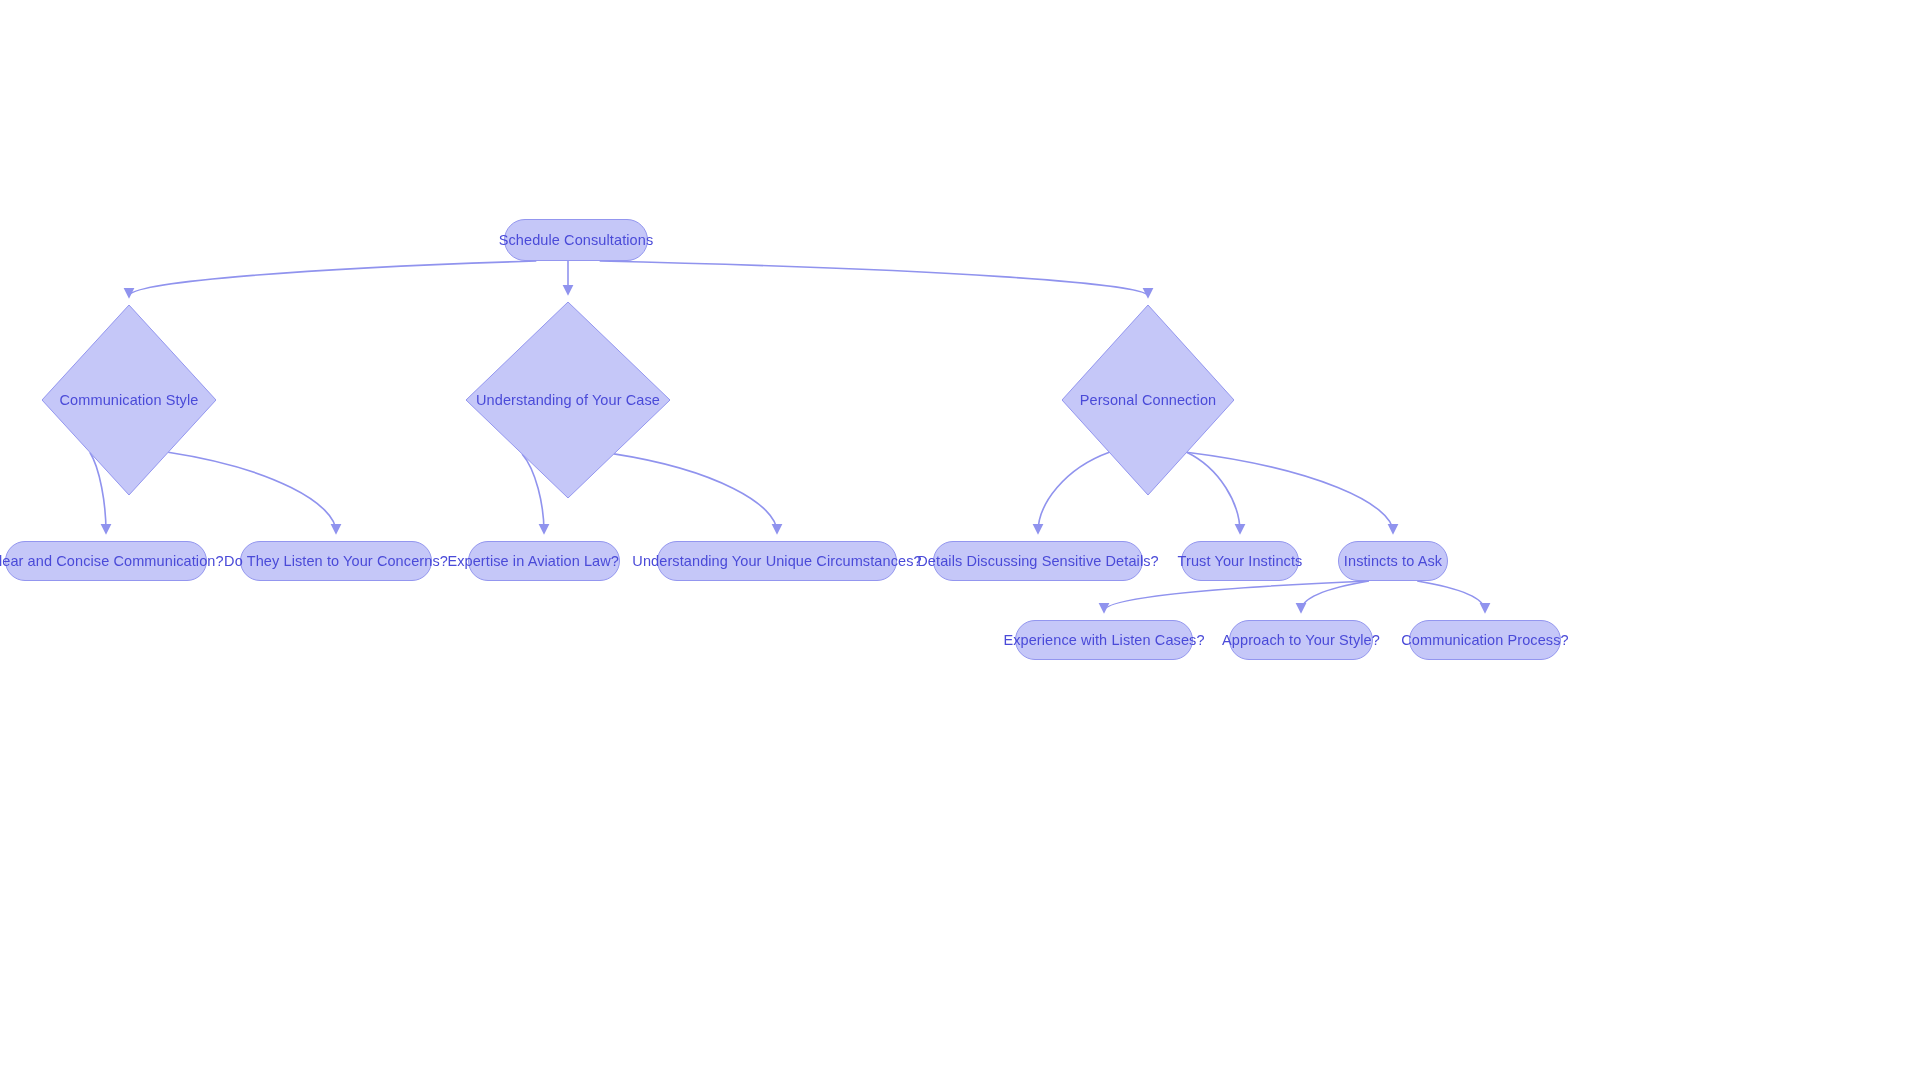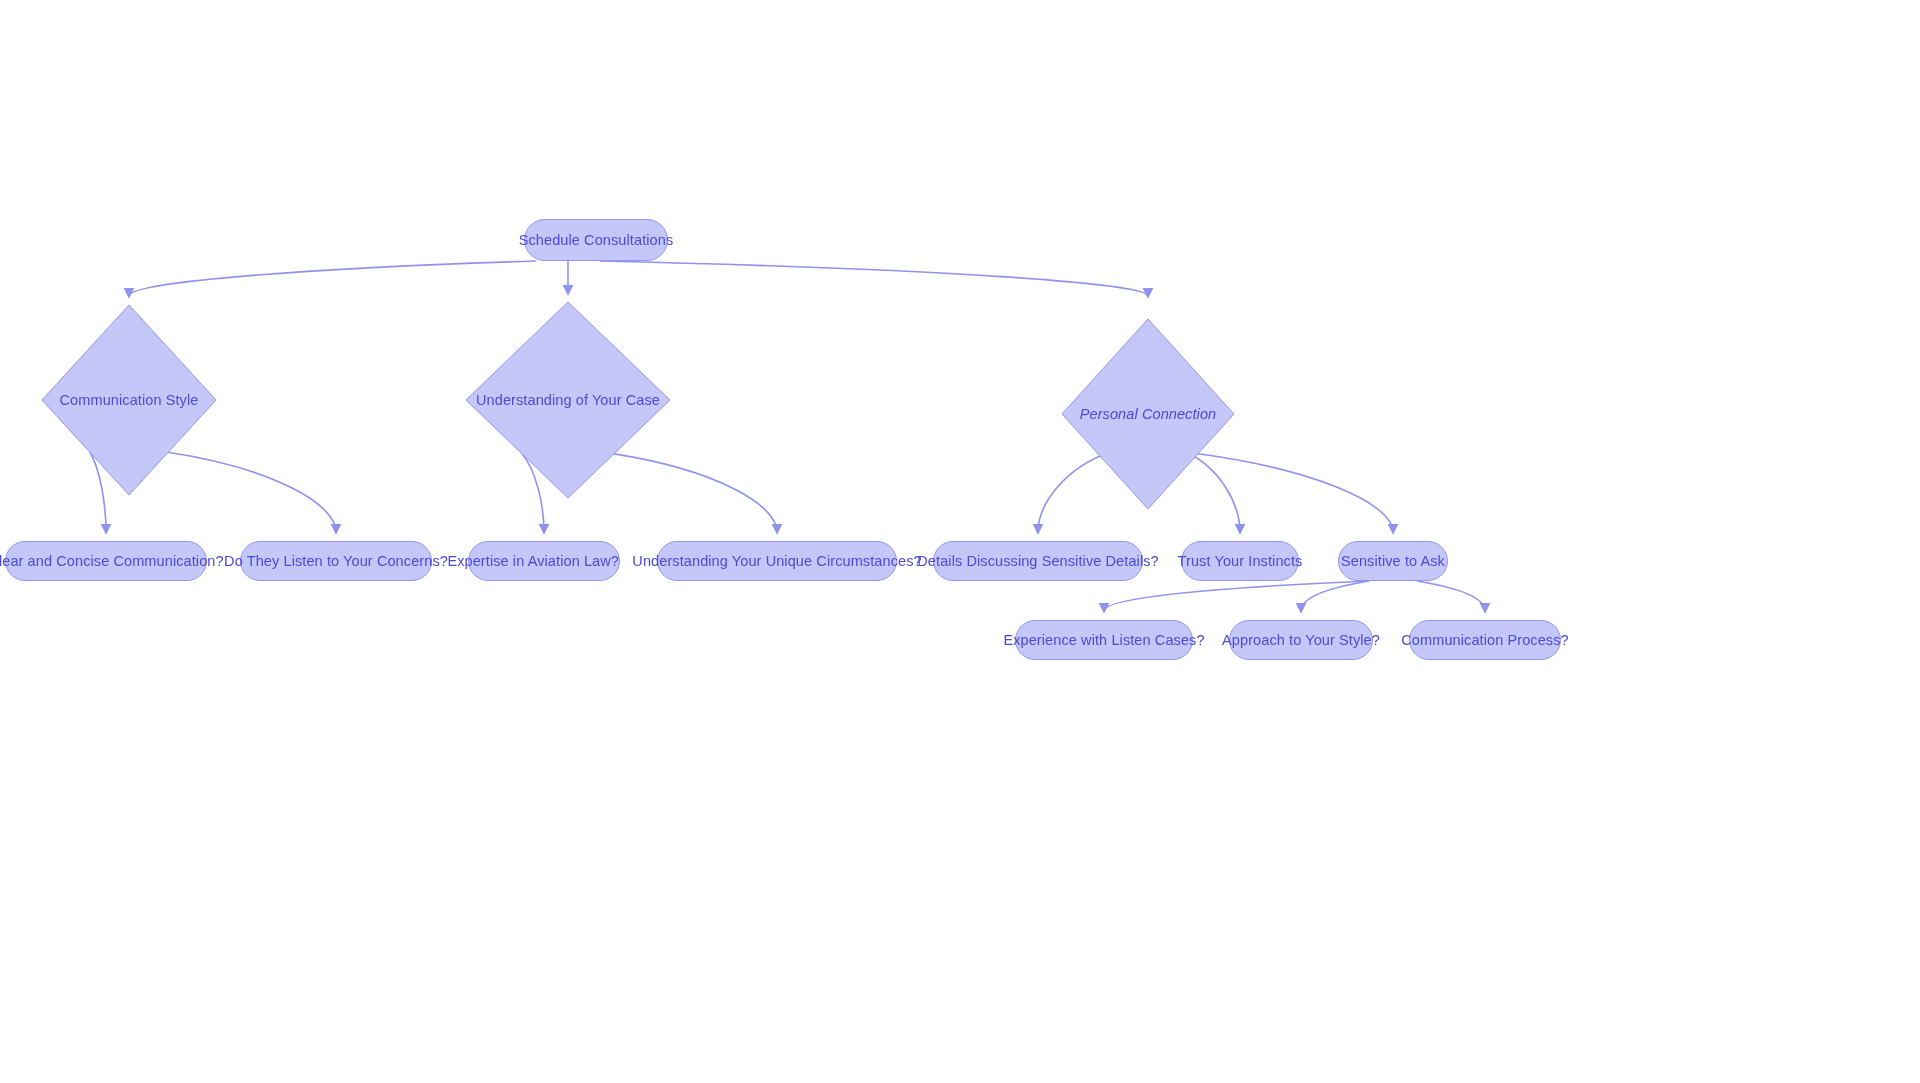--- a/index.html
+++ b/index.html
@@ -79,36 +79,36 @@
         <path d="M 1109.3 452.25 C 1065.094 468.225, 1038 503.725, 1038 532" marker-end="url(#arrow)"></path>
         <path d="M 1186.7 452.25 C 1219.746 468.225, 1240 503.725, 1240 532" marker-end="url(#arrow)"></path>
         <path d="M 1186.7 452.25 C 1314.606 468.225, 1393 503.725, 1393 532" marker-end="url(#arrow)"></path>
         <path d="M 1368.8 581 C 1204.624 588.02, 1104 598, 1104 611" marker-end="url(#arrow)"></path>
         <path d="M 1368.8 581 C 1326.764 588.02, 1301 598, 1301 611" marker-end="url(#arrow)"></path>
         <path d="M 1417.2 581 C 1459.236 588.02, 1485 598, 1485 611" marker-end="url(#arrow)"></path>
       </g>
   </svg>
 
   <div id="node-layer">
-      <div class="node rounded" style="left: 524px; top: 219px; width: 144px; height: 42px; justify-content: center;">
+      <div class="node rounded" style="left: 504px; top: 219px; width: 144px; height: 42px; justify-content: center;">
         <span>Schedule Consultations</span>
       </div>
       <div class="node diamond" style="left: 42px; top: 305px; width: 174px; height: 190px;">
         <svg class="diamond-shape" viewBox="0 0 174 190">
           <polygon points="87,0 174,95 87,190 0,95" fill="#c5c7f8" stroke="#9396ef" stroke-width="1"></polygon>
         </svg>
         <span class="diamond-label">Communication Style</span>
       </div>
       <div class="node diamond" style="left: 466px; top: 302px; width: 204px; height: 196px;">
         <svg class="diamond-shape" viewBox="0 0 204 196">
           <polygon points="102,0 204,98 102,196 0,98" fill="#c5c7f8" stroke="#9396ef" stroke-width="1"></polygon>
         </svg>
         <span class="diamond-label">Understanding of Your Case</span>
       </div>
-      <div class="node diamond" style="left: 1062px; top: 319px; width: 172px; height: 190px; font-style: italic;">
+      <div class="node diamond" style="left: 1062px; top: 305px; width: 172px; height: 190px;">
         <svg class="diamond-shape" viewBox="0 0 172 190">
           <polygon points="86,0 172,95 86,190 0,95" fill="#c5c7f8" stroke="#9396ef" stroke-width="1"></polygon>
         </svg>
         <span class="diamond-label">Personal Connection</span>
       </div>
       <div class="node rounded" style="left: 5px; top: 541px; width: 202px; height: 40px;">
         <span>Clear and Concise Communication?</span>
       </div>
       <div class="node rounded" style="left: 240px; top: 541px; width: 192px; height: 40px; align-items: center;">
         <span>Do They Listen to Your Concerns?</span>
@@ -119,21 +119,21 @@
       <div class="node rounded" style="left: 657px; top: 541px; width: 240px; height: 40px;">
         <span>Understanding Your Unique Circumstances?</span>
       </div>
       <div class="node rounded" style="left: 933px; top: 541px; width: 210px; height: 40px;">
         <span>Details Discussing Sensitive Details?</span>
       </div>
       <div class="node rounded" style="left: 1181px; top: 541px; width: 118px; height: 40px;">
         <span>Trust Your Instincts</span>
       </div>
       <div class="node rounded" style="left: 1338px; top: 541px; width: 110px; height: 40px;">
-        <span>Sensitive to Ask</span>
+        <span>Instincts to Ask</span>
       </div>
       <div class="node rounded" style="left: 1015px; top: 620px; width: 178px; height: 40px;">
         <span>Experience with Listen Cases?</span>
       </div>
       <div class="node rounded" style="left: 1229px; top: 620px; width: 144px; height: 40px;">
         <span>Approach to Your Style?</span>
       </div>
       <div class="node rounded" style="left: 1409px; top: 620px; width: 152px; height: 40px;">
         <span>Communication Process?</span>
       </div>

